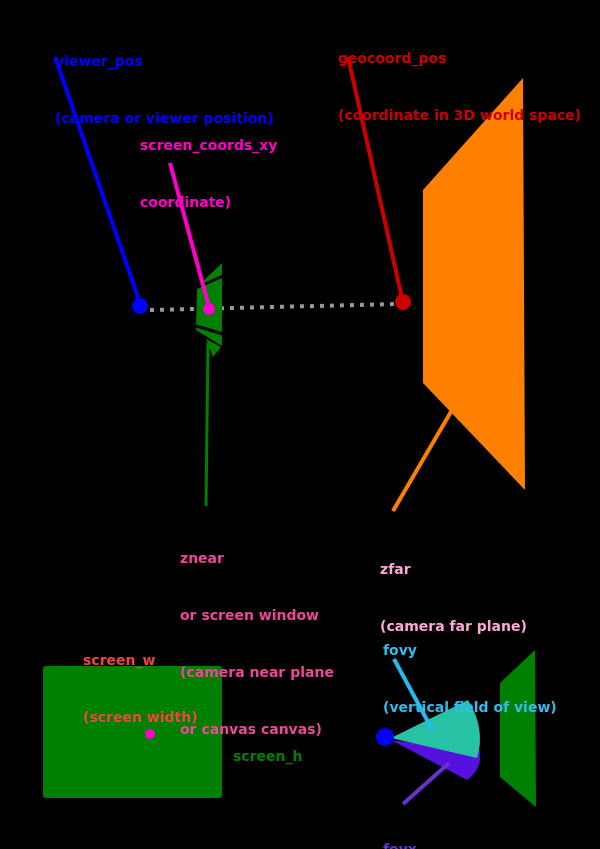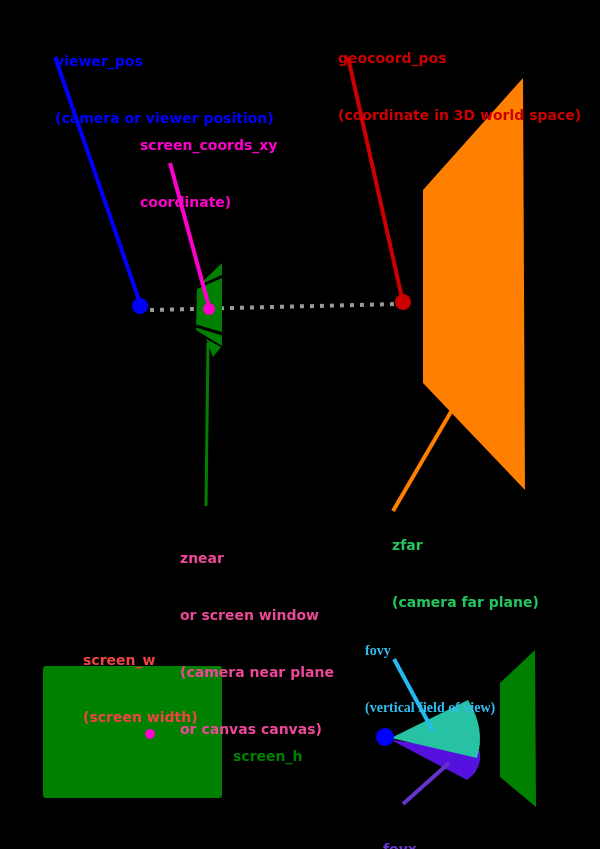--- a/index.html
+++ b/index.html
@@ -10,24 +10,24 @@
   }
   .diagram-svg { position:absolute; left:0; top:0; }
   .label {
     position:absolute; font-weight:bold; font-size:14px; line-height:19px;
     white-space:pre;
   }
   .lbl-viewer   { left:55px;  top:14px;  color:#0000ff; }
   .lbl-geocoord { left:338px; top:11px;  color:#cc0000; }
   .lbl-screenxy { left:140px; top:98px;  color:#ff00cc; }
   .lbl-znear    { left:180px; top:511px; color:#ec4899; }
-  .lbl-zfar     { left:380px; top:498px; color:#22c55e;margin-left:12px; }
+  .lbl-zfar     { left:380px; top:522px; color:#f9a8d4; }
   .lbl-screenw  { left:83px;  top:613px; color:#ef4444; }
   .lbl-screenh  { left:233px; top:709px; color:#008000; }
-  .lbl-fovy     { left:365px; top:603px; color:#33bbee;font-family:Liberation Serif, serif; }
+  .lbl-fovy     { left:383px; top:603px; color:#33bbee; }
   .lbl-fovx     { left:383px; top:802px; color:#6633cc; }
 </style>
 </head>
 <body>
 
 <div class="stage">
 
   <svg class="diagram-svg" width="600" height="849" viewBox="0 0 600 849">
 
     <line x1="150" y1="310" x2="398" y2="304" stroke="#999999" stroke-width="4" stroke-dasharray="4 6"></line>

